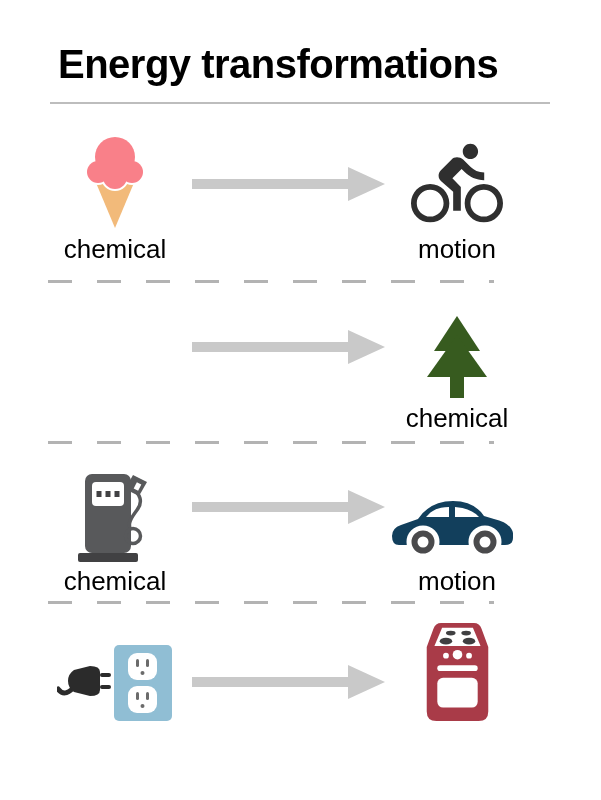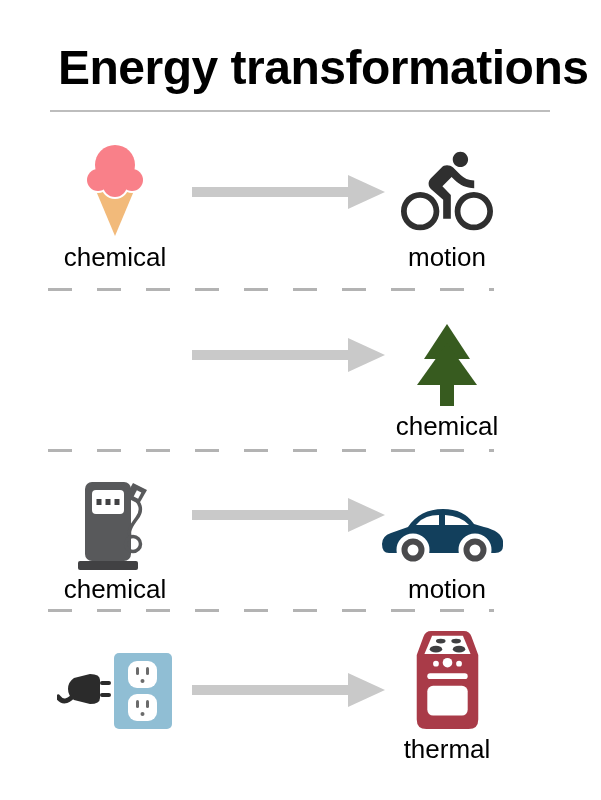--- a/index.html
+++ b/index.html
@@ -2,38 +2,38 @@
 <html><head>
 <meta charset="utf-8">
 <style>
   html,body{margin:0;padding:0;}
   body{
     width:601px;height:800px;background:#ffffff;overflow:hidden;
     font-family:"Liberation Sans", sans-serif;
   }
   .title{
     margin:44px 12px 0 58px;
-    font-size:48px;font-weight:bold;color:#000;
+    font-size:40px;font-weight:bold;color:#000;
     letter-spacing:-0.5px;line-height:1.0;
   }
   .title-rule{
     margin:18px 0 0 50px;width:500px;height:2px;background:#bdbdbd;
   }
   .row{position:relative;width:542px;}
   .row1{height:179px;}
   .row2{height:161px;}
   .row3{height:160px;}
   .row4{height:198px;}
   .dashes{
     position:absolute;bottom:0;left:48px;right:48px;height:3px;
     background:repeating-linear-gradient(to right,#b3b3b3 0,#b3b3b3 24px,transparent 24px,transparent 49px);
   }
   .figure{position:absolute;width:200px;text-align:center;}
   .figure.src{left:15px;}
-  .figure.dst{left:347px;}
+  .figure.dst{left:357px;}
   .row1 .figure{top:26px;}
   .row2 .figure{top:16px;}
   .row3 .figure{top:18px;}
   .row4 .figure{top:18px;}
   .iconbox{height:100px;display:flex;align-items:flex-end;justify-content:center;}
   .label{display:block;margin-top:4px;font-size:26px;color:#000;}
   .arrow{position:absolute;left:192px;}
   .row1 .arrow{top:63px;}
   .row2 .arrow{top:47px;}
   .row3 .arrow{top:46px;}
@@ -201,15 +201,14 @@
         </g>
         <g fill="#ffffff">
           <circle cx="29" cy="35" r="3"></circle>
           <circle cx="41" cy="34" r="5"></circle>
           <circle cx="53" cy="35" r="3"></circle>
           <rect x="20" y="45" width="42" height="6" rx="3"></rect>
           <rect x="20" y="58" width="42" height="31" rx="6"></rect>
         </g>
       </svg>
     </div>
-    <span class="label">thermal</span>
   </div>
 </div>
 
 </body></html>

